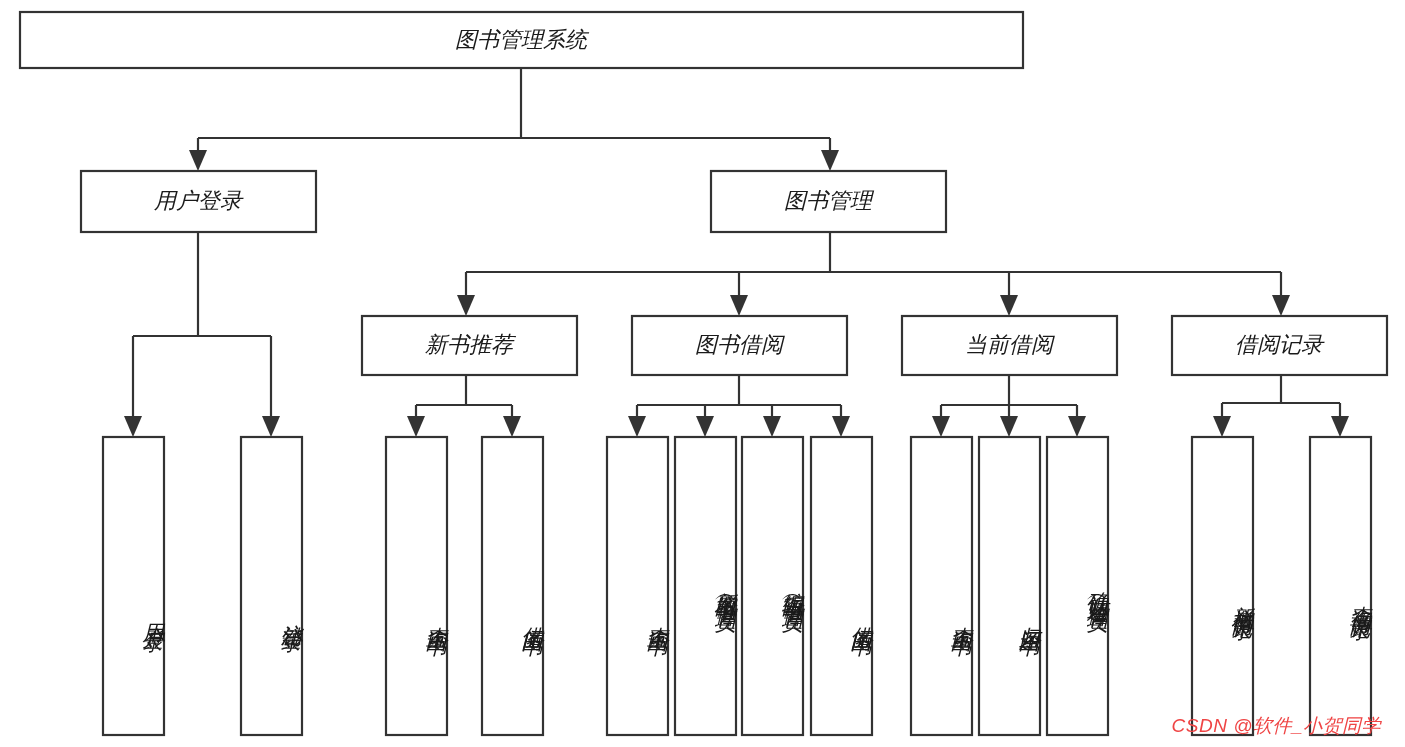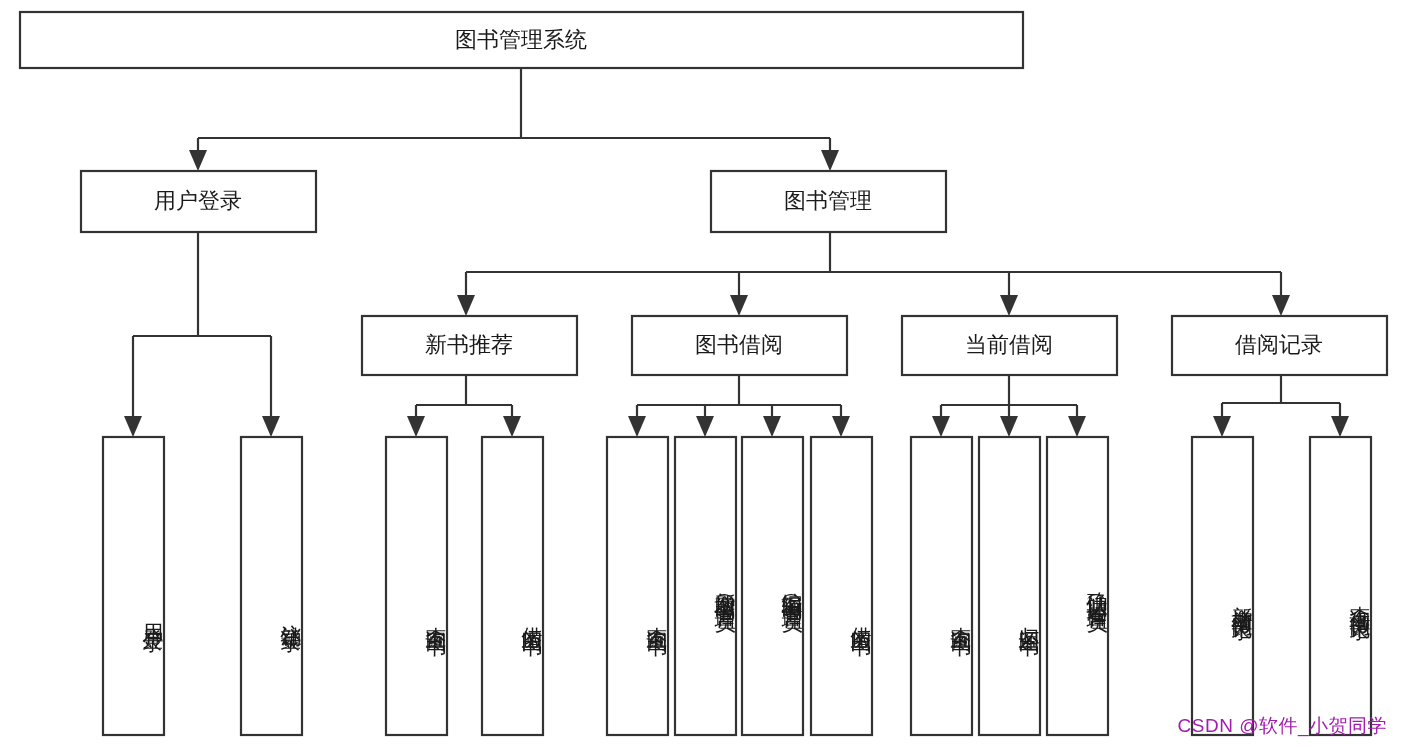--- a/index.html
+++ b/index.html
@@ -12,20 +12,21 @@
     width: 1405px;
     height: 747px;
     overflow: hidden;
     font-family: "Liberation Sans", "DejaVu Sans", sans-serif;
   }
   #diagram-root {
     position: relative;
     width: 1405px;
     height: 747px;
     background: #ffffff;
+    font-style: italic;
   }
   svg#diagram-svg {
     position: absolute;
     left: 0;
     top: 0;
     width: 1405px;
     height: 747px;
     display: block;
   }
   .node-box {
@@ -61,25 +62,25 @@
     color: #1a1a1a;
     letter-spacing: 3px;
     display: flex;
     align-items: flex-start;
     justify-content: center;
     white-space: nowrap;
     pointer-events: none;
   }
   .watermark {
     position: absolute;
-    right: 18px;
+    right: 24px;
     bottom: 8px;
     font-family: "Liberation Sans", "DejaVu Sans", sans-serif;
     font-size: 19px;
-    color: #a21caf;
+    color: #ef4444;
     white-space: nowrap;
     letter-spacing: 0.5px;
   }
 </style>
 </head>
 <body>
 
 <div id="diagram-root">
 
   <svg id="diagram-svg" viewBox="0 0 1405 747" xmlns="http://www.w3.org/2000/svg">

